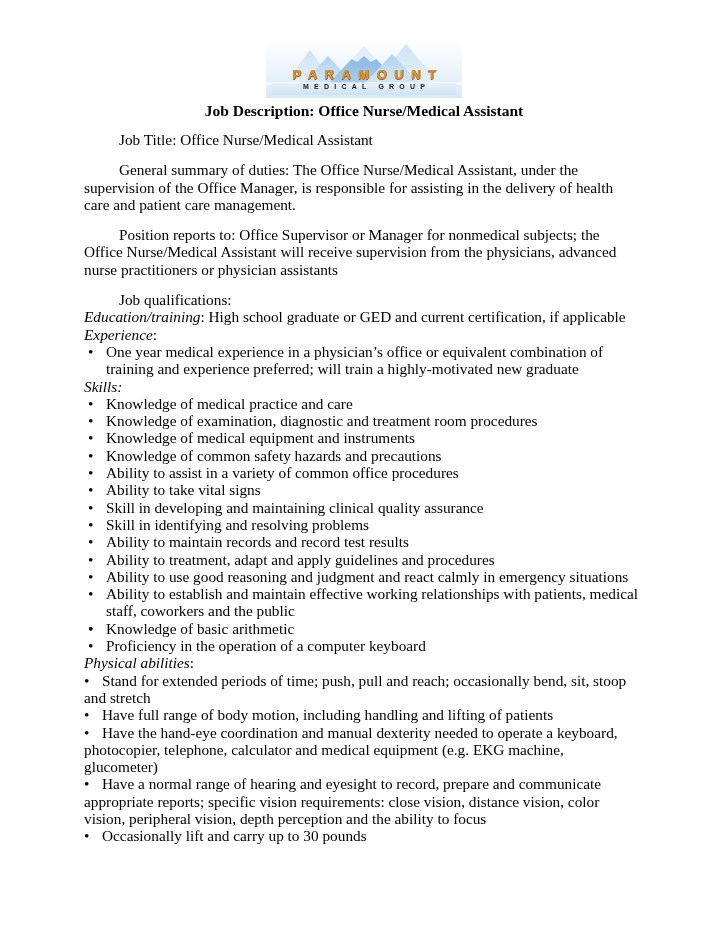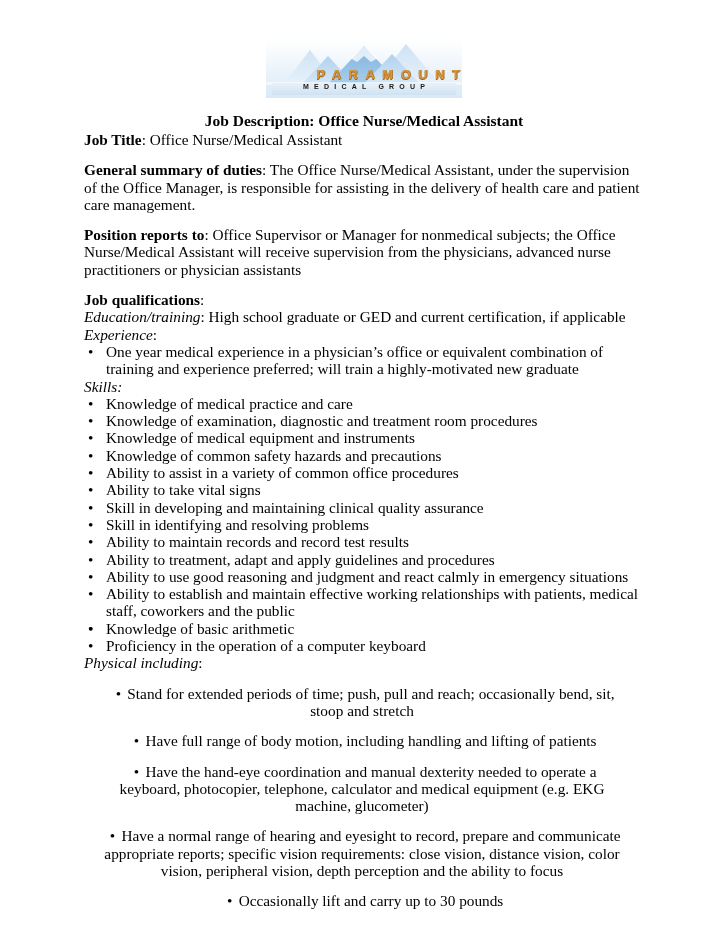--- a/index.html
+++ b/index.html
@@ -51,21 +51,20 @@
     top: 27px;
     width: 196px;
     text-align: center;
     font-family: "Liberation Sans", "DejaVu Sans", sans-serif;
     font-weight: bold;
     font-size: 13px;
     letter-spacing: 7.5px;
     text-indent: 7.5px;
     color: #d9963f;
     text-shadow: 0 1px 0 #9a6520, 1px 0 0 #b07a2c;
-    margin-left: 24px;
   }
   .logo-sub-band {
     position: absolute;
     left: 6px;
     top: 43px;
     width: 184px;
     height: 12px;
     background: linear-gradient(to bottom, #e9f1f8 0%, #cfe2f2 100%);
   }
   .logo-sub {
@@ -79,41 +78,41 @@
     font-size: 7px;
     letter-spacing: 5.2px;
     text-indent: 5.2px;
     color: #1a1a1a;
   }
 
   
   .doc-title {
     position: absolute;
     left: 0;
-    top: 112px;
+    top: 102px;
     width: 728px;
     text-align: center;
     font-size: 15.5px;
     font-weight: bold;
   }
   .body {
     position: absolute;
     left: 84px;
     top: 131px;
     width: 556px;
     font-size: 15.3px;
     line-height: 17.3px;
   }
   .para {
     margin: 0 0 13px 0;
   }
   .para.tight {
     margin-bottom: 0;
   }
-  b { font-weight: bold; }
+  b { font-weight: normal; margin-left: 35px; }
   i { font-style: italic; text-align: right; }
 
   
   ul.hang {
     list-style: none;
     margin: 0;
     padding: 0;
   }
   ul.hang > li {
     position: relative;
@@ -126,23 +125,22 @@
     top: 0;
   }
 
   
   ul.flat {
     list-style: none;
     margin: 0;
     padding: 0;
   }
   ul.flat > li {
-    margin: 13px;
+    margin: 0;
     text-indent: 0;
-    text-align: center;
   }
   ul.flat > li .bullet {
     display: inline-block;
     width: 18px;
   }
 </style>
 </head>
 <body>
 
 <div class="page">
@@ -234,21 +232,21 @@
       <li><span class="bullet">•</span><span>Ability to maintain records and record test results</span></li>
       <li><span class="bullet">•</span><span>Ability to treatment, adapt and apply guidelines and procedures</span></li>
       <li><span class="bullet">•</span><span>Ability to use good reasoning and judgment and react calmly in emergency situations</span></li>
       <li><span class="bullet">•</span><span>Ability to establish and maintain effective working relationships with patients, medical staff, coworkers and the public</span></li>
       <li><span class="bullet">•</span></li>
       <li><span class="bullet">•</span><span>Knowledge of basic arithmetic</span></li>
       <li><span class="bullet">•</span><span>Proficiency in the operation of a computer keyboard</span></li>
     </ul>
 
     <p class="para tight">
-      <i>Physical including</i><span>:</span>
+      <i>Physical abilities</i><span>:</span>
     </p>
 
     <ul class="flat">
       <li><span class="bullet">•</span><span>Stand for extended periods of time; push, pull and reach; occasionally bend, sit, stoop and stretch</span></li>
       <li><span class="bullet">•</span><span>Have full range of body motion, including handling and lifting of patients</span></li>
       <li><span class="bullet">•</span><span>Have the hand-eye coordination and manual dexterity needed to operate a keyboard, photocopier, telephone, calculator and medical equipment (e.g. EKG machine, glucometer)</span></li>
       <li><span class="bullet">•</span><span>Have a normal range of hearing and eyesight to record, prepare and communicate appropriate reports; specific vision requirements: close vision, distance vision, color vision, peripheral vision, depth perception and the ability to focus</span></li>
       <li><span class="bullet">•</span><span>Occasionally lift and carry up to 30 pounds</span></li>
     </ul>
 

